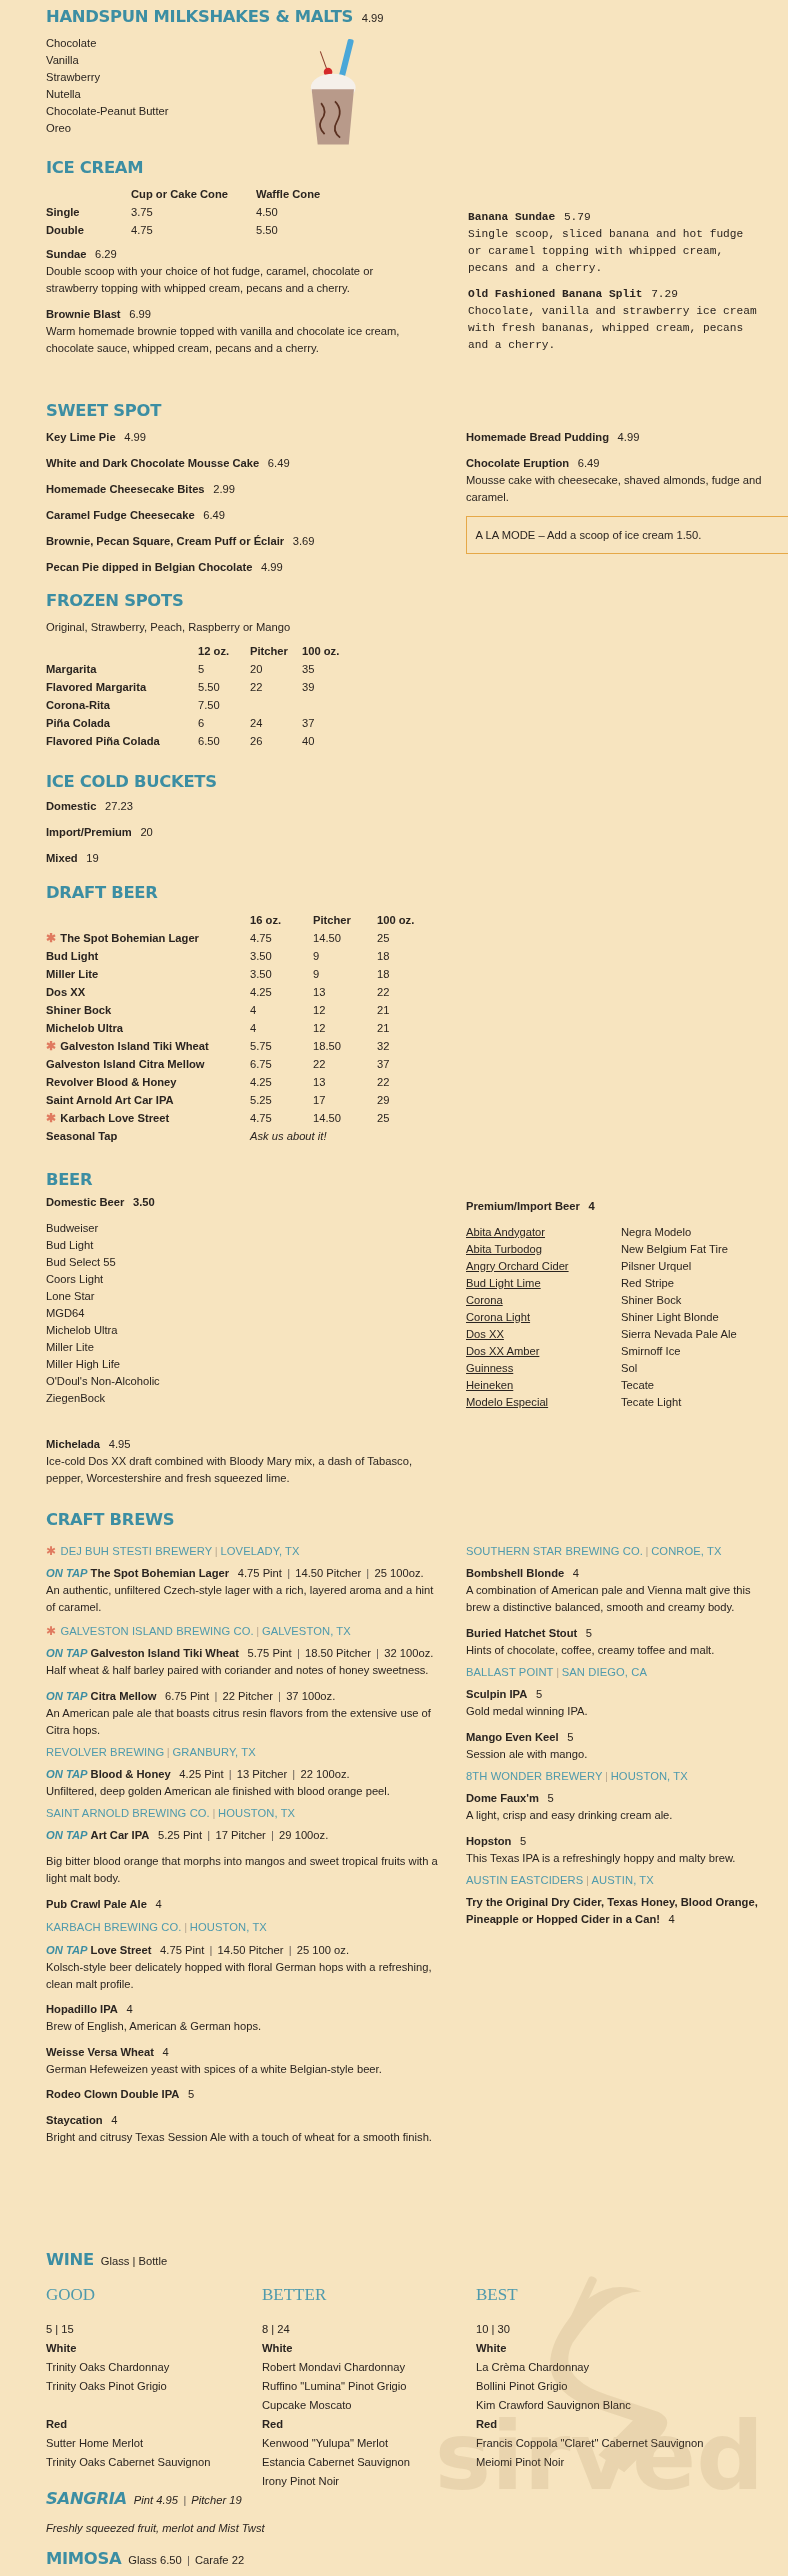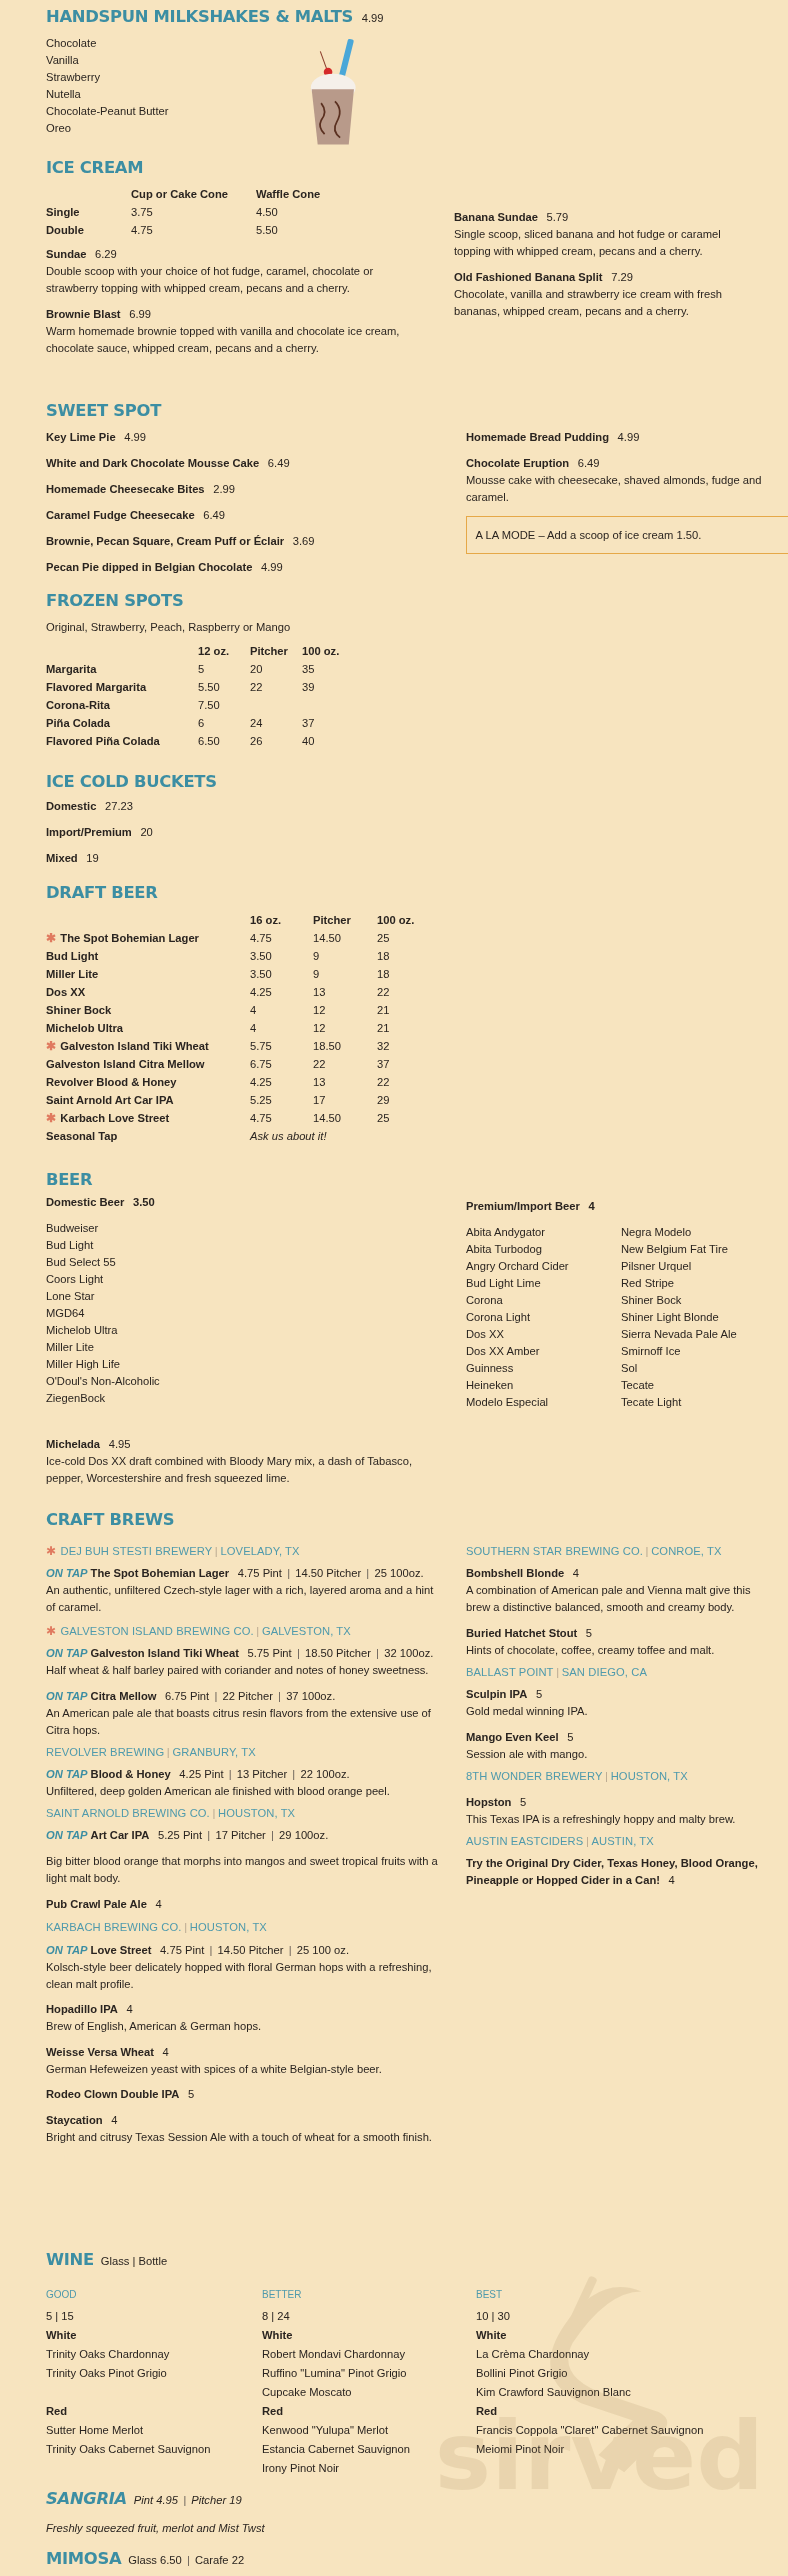--- a/index.html
+++ b/index.html
@@ -30,21 +30,21 @@
   td, th { text-align: left; padding: 0; height: 18px; font-size: 11.2px; vertical-align: middle; }
   th { font-weight: bold; }
   .desc { line-height: 17px; }
   .brewery { color: #4f9aac; font-size: 11.2px; letter-spacing: 0.1px; text-transform: uppercase; }
   .brewery .sep { color: #b8a890; margin: 0 2.6px; }
   .ontap { color: #3c8ea3; font-weight: bold; font-style: italic; }
   .palm { color: #e07a5f; margin-right: 4.3px; font-size: 12px; }
   .pipe { color: #6b625a; margin: 0 5.2px; }
   .almode { border: 0.9px solid #e6a847; padding: 9.5px 8.6px; width: 336px; }
   .wine-col { position: absolute; width: 224px; font-family: "Liberation Sans Narrow", "Liberation Sans", sans-serif; }
-  .wine-col .tier { color: #4f9aac; margin-bottom: 3px; font-size: 10px; }
+  .wine-col .tier { color: #4f9aac; margin-bottom: 16px; font-size: 17px; font-family: Liberation Serif, serif; }
   .wine-col div { line-height: 19px; }
   .watermark { position: absolute; right: 0; top: 2257px; width: 362px; height: 241px; opacity: 0.12; pointer-events: none; }
   .shake { position: absolute; left: 297px; top: 34px; width: 69px; height: 121px; }
 </style>
 </head>
 <body>
 
 <div class="sec" style="top:6.9px;">
   <div class="h2">
     <span>HANDSPUN MILKSHAKES &amp; MALTS</span><span class="h2-price">4.99</span>
@@ -90,21 +90,21 @@
     </table>
   <div style="margin-top:6.9px; width:379px;">
     <span class="b">Sundae</span><span class="price">6.29</span>
     <div class="desc">Double scoop with your choice of hot fudge, caramel, chocolate or strawberry topping with whipped cream, pecans and a cherry.</div>
   </div>
   <div style="margin-top:8.6px; width:379px;">
     <span class="b">Brownie Blast</span><span class="price">6.99</span>
     <div class="desc">Warm homemade brownie topped with vanilla and chocolate ice cream, chocolate sauce, whipped cream, pecans and a cherry.</div>
   </div>
 </div>
-<div class="sec" style="left:454px; top:209px; width:293px;">
+<div class="sec" style="left:468px; top:209px; width:293px;font-family:Liberation Mono, monospace;">
   <div>
     <span class="b">Banana Sundae</span><span class="price">5.79</span>
     <div class="desc">Single scoop, sliced banana and hot fudge or caramel topping with whipped cream, pecans and a cherry.</div>
   </div>
   <div style="margin-top:8.6px;">
     <span class="b">Old Fashioned Banana Split</span><span class="price">7.29</span>
     <div class="desc">Chocolate, vanilla and strawberry ice cream with fresh bananas, whipped cream, pecans and a cherry.</div>
   </div>
 </div>
 
@@ -280,21 +280,21 @@
     <div>ZiegenBock</div>
   </div>
   <div style="margin-top:29px;">
     <span class="b">Michelada</span><span class="price">4.95</span>
     <div class="desc">Ice-cold Dos XX draft combined with Bloody Mary mix, a dash of Tabasco, pepper, Worcestershire and fresh squeezed lime.</div>
   </div>
 </div>
 <div class="sec" style="left:466px; top:1198px; width:310px;">
   <div class="b"><span>Premium/Import Beer</span><span class="price">4</span></div>
   <div style="display:flex; margin-top:8.6px;">
-    <div class="list" style="width:155px;">
+    <div class="list" style="width:155px;text-decoration:underline;">
       <div>Abita Andygator</div>
       <div>Abita Turbodog</div>
       <div>Angry Orchard Cider</div>
       <div>Bud Light Lime</div>
       <div>Corona</div>
       <div>Corona Light</div>
       <div>Dos XX</div>
       <div>Dos XX Amber</div>
       <div>Guinness</div>
       <div>Heineken</div>
@@ -362,20 +362,21 @@
 <div class="sec" style="left:466px; top:1543px; width:310px;">
   <div class="brewery"><span>SOUTHERN STAR BREWING CO.</span><span class="sep">|</span><span>CONROE, TX</span></div>
   <div style="margin-top:5.2px;"><span class="b">Bombshell Blonde</span><span class="price">4</span><div class="desc">A combination of American pale and Vienna malt give this brew a distinctive balanced, smooth and creamy body.</div></div>
   <div style="margin-top:8.6px;"><span class="b">Buried Hatchet Stout</span><span class="price">5</span><div class="desc">Hints of chocolate, coffee, creamy toffee and malt.</div></div>
 
   <div class="brewery" style="margin-top:5.2px;"><span>BALLAST POINT</span><span class="sep">|</span><span>SAN DIEGO, CA</span></div>
   <div style="margin-top:5.2px;"><span class="b">Sculpin IPA</span><span class="price">5</span><div class="desc">Gold medal winning IPA.</div></div>
   <div style="margin-top:8.6px;"><span class="b">Mango Even Keel</span><span class="price">5</span><div class="desc">Session ale with mango.</div></div>
 
   <div class="brewery" style="margin-top:5.2px;"><span>8TH WONDER BREWERY</span><span class="sep">|</span><span>HOUSTON, TX</span></div>
+  <div style="margin-top:5.2px;"><span class="b">Dome Faux'm</span><span class="price">5</span><div class="desc">A light, crisp and easy drinking cream ale.</div></div>
   <div style="margin-top:8.6px;"><span class="b">Hopston</span><span class="price">5</span><div class="desc">This Texas IPA is a refreshingly hoppy and malty brew.</div></div>
 
   <div class="brewery" style="margin-top:5.2px;"><span>AUSTIN EASTCIDERS</span><span class="sep">|</span><span>AUSTIN, TX</span></div>
   <div style="margin-top:5.2px;"><span class="b">Try the Original Dry Cider, Texas Honey, Blood Orange, Pineapple or Hopped Cider in a Can!</span><span class="price">4</span></div>
 </div>
 
 <div class="sec" style="top:2250px;">
   <div><span class="h2">WINE</span><span style="margin-left:6.9px;">Glass | Bottle</span></div>
 </div>
 <div class="wine-col" style="left:46px; top:2285px;">

